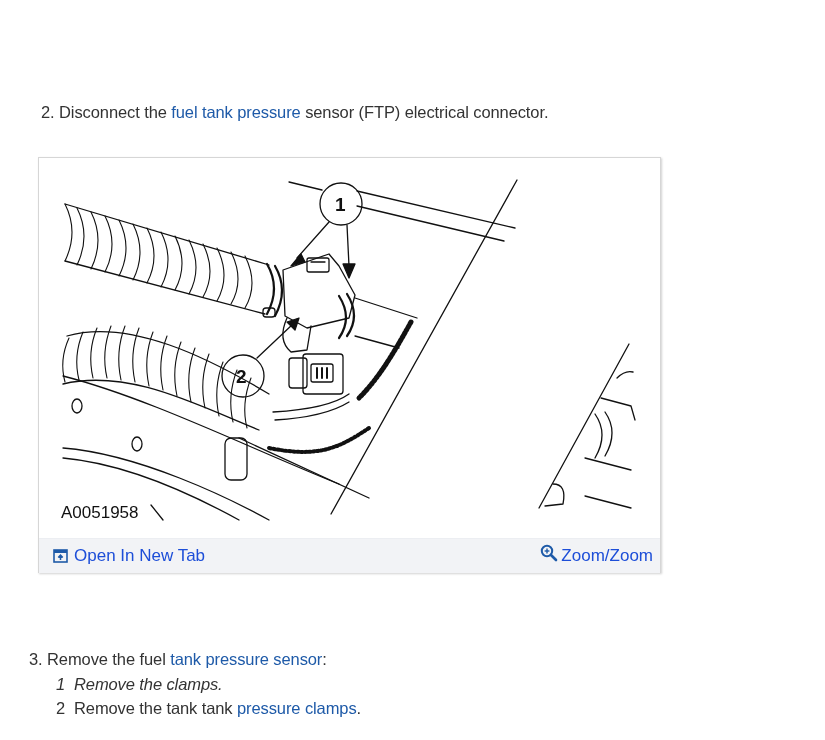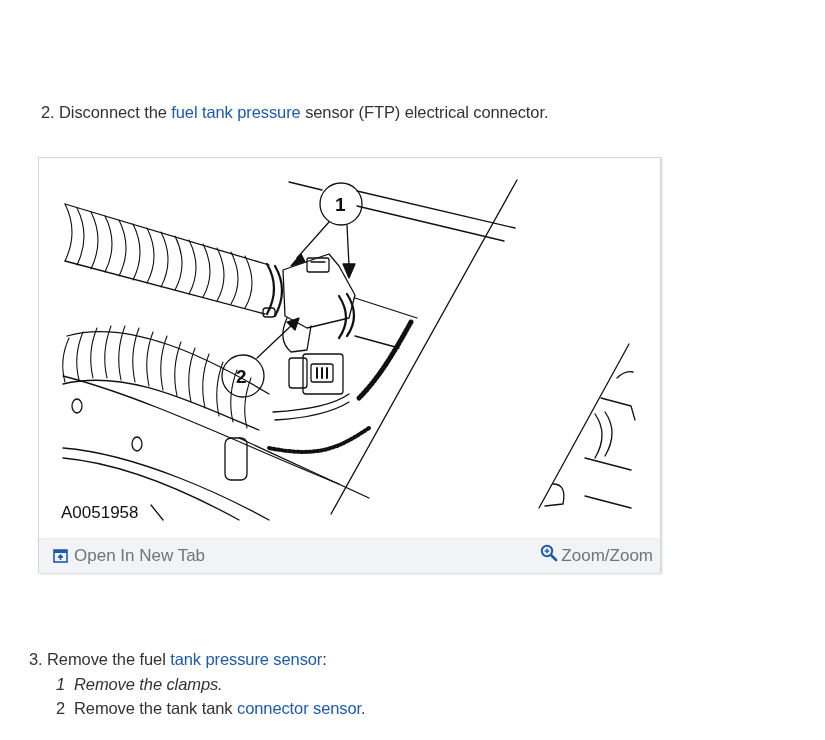--- a/index.html
+++ b/index.html
@@ -59,21 +59,21 @@
       width: 621px;
       height: 34px;
       background: #f2f3f6;
       border-top: 1px solid #eceef2;
     }
     .footer-link {
       position: absolute;
       top: 6px;
       font-size: 17px;
       line-height: 22px;
-      color: #737373;
+      color: #1d4ed8;
       cursor: pointer;
       white-space: nowrap;
       display: flex;
       align-items: center;
     }
     #open-tab { left: 14px; }
     #zoom-print { right: 7px; }
     .icon-box { display: inline-flex; margin-right: 6px; }
     .fig-id {
       font-family: "Liberation Sans", "DejaVu Sans", sans-serif;
@@ -236,14 +236,14 @@
   <span>Remove the fuel</span>
   <a class="link">tank pressure sensor</a><span>:</span>
 </div>
 
 <div id="sub1" class="step sub">
   <span class="num">1</span><span>Remove the clamps.</span>
 </div>
 
 <div id="sub2" class="step sub">
   <span class="num">2</span><span>Remove the tank tank</span>
-  <a class="link">connector sensor</a><span>.</span>
+  <a class="link">pressure clamps</a><span>.</span>
 </div>
 
 </body></html>

